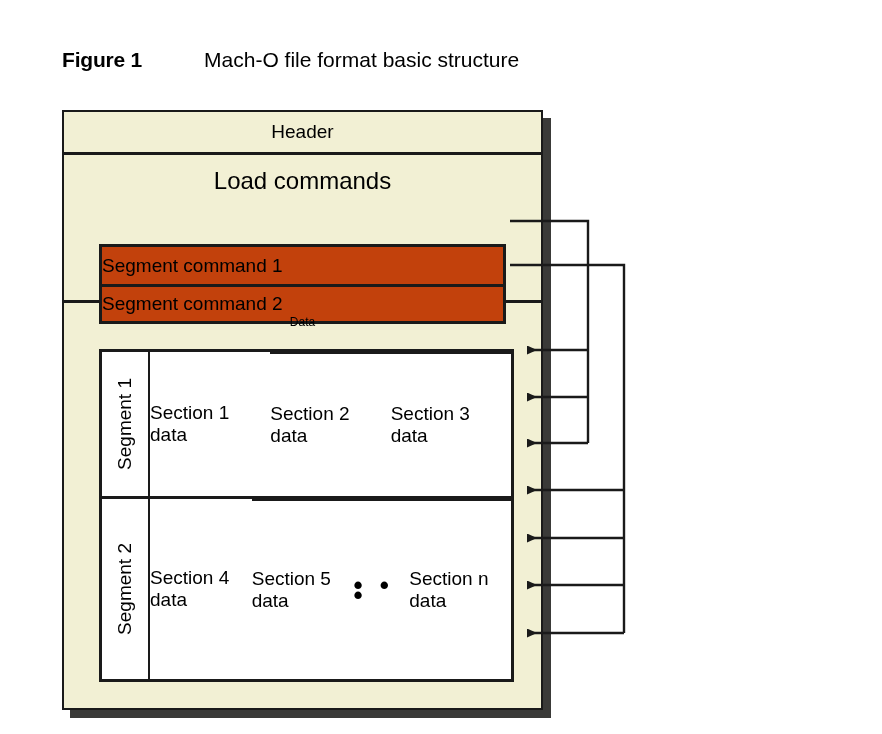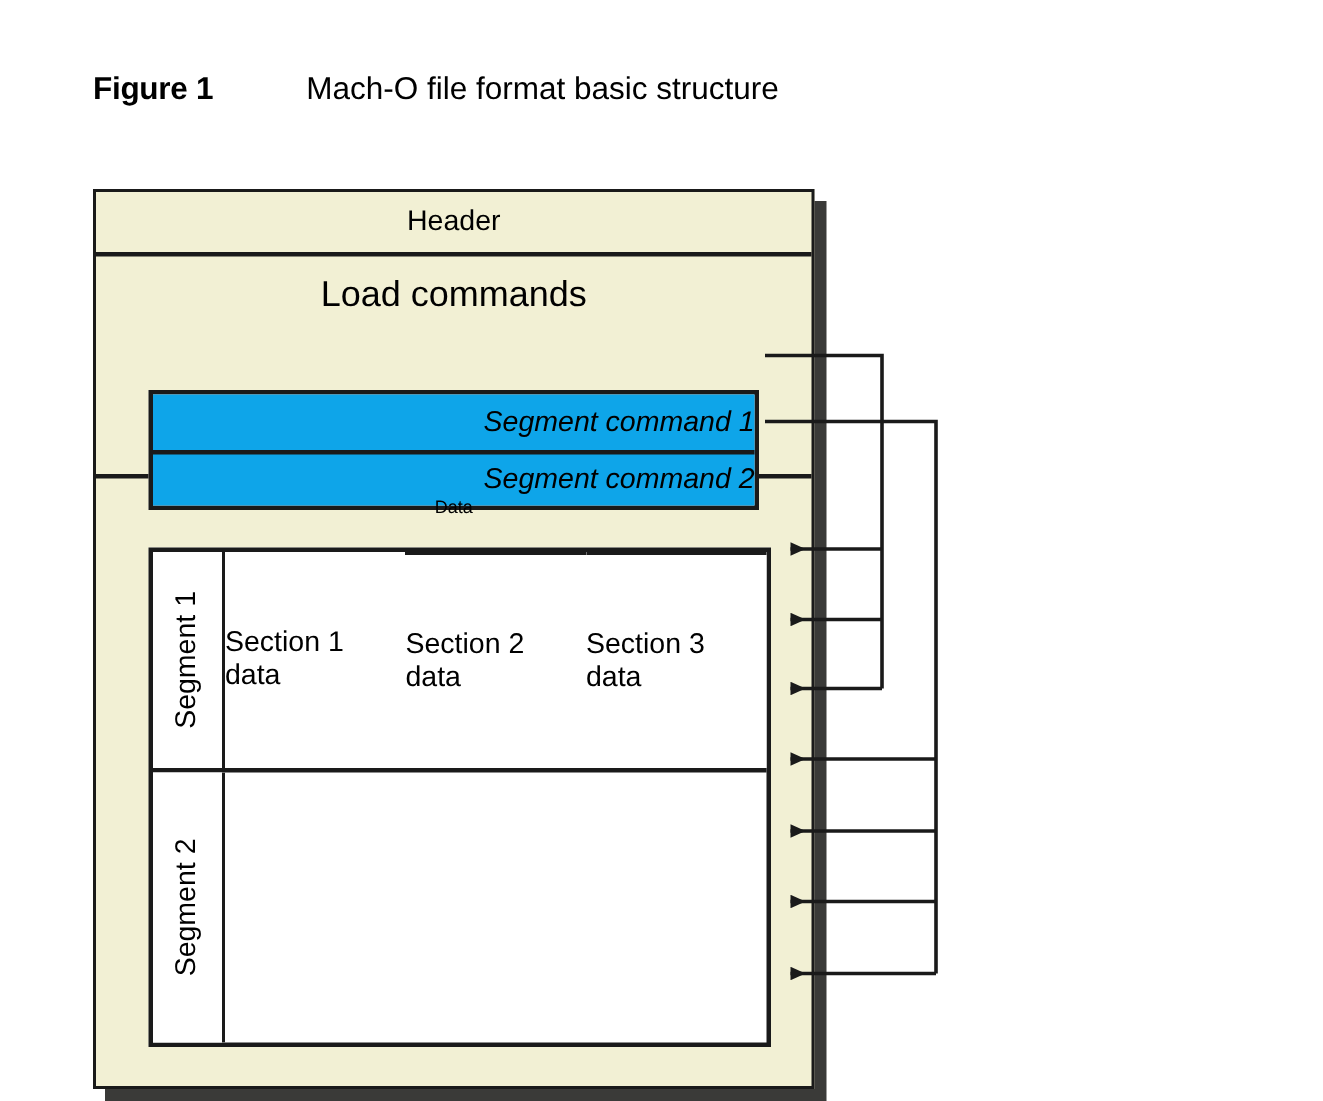--- a/index.html
+++ b/index.html
@@ -38,21 +38,20 @@
     white-space: nowrap;
   }
 
   
   #diagram {
     position: absolute;
     left: 0;
     top: 0;
     width: 882px;
     height: 606px;
-    margin-top: 16px;
   }
 
   
   #file-shadow {
     position: absolute;
     left: 70px;
     top: 118px;
     width: 481px;
     height: 600px;
     background: #3a3a38;
@@ -111,25 +110,24 @@
     width: 407px;
     height: 80px;
     background: #ffffff;
     border: 3px solid #1a1a1a;
     box-sizing: border-box;
   }
   .segcmd-row {
     height: 37px;
     display: flex;
     align-items: center;
-    justify-content: flex-end;
+    justify-content: flex-start;
     font-size: 19px;
     box-sizing: border-box;
-    background: #0ea5e9;
-    font-style: italic;
+    background: #c2410c;
   }
   .segcmd-row.divider { border-top: 3px solid #1a1a1a; }
 
   
   #data-band {
     position: absolute;
     left: 0;
     top: 191px;
     width: 100%;
     height: 405px;
@@ -258,20 +256,34 @@
             <div class="section-row sep">
               <span>Section 3 data</span>
             </div>
           </div>
         </div>
 
         <div class="segment-block lower" style="height:183px">
           <div class="segment-label">
             <span>Segment 2</span>
           </div>
+          <div class="section-col">
+            <div class="section-row">
+              <span>Section 4 data</span>
+            </div>
+            <div class="section-row sep">
+              <span>Section 5 data</span>
+            </div>
+            <div class="section-row sep ellipsis">
+              <span>• • •</span>
+            </div>
+            <div class="section-row sep">
+              <span>Section n data</span>
+            </div>
+          </div>
         </div>
 
       </div>
     </div>
 
   </div>
 
   <svg id="connectors" viewBox="0 0 882 734" width="882" height="734">
     <defs>
       <marker id="ah" markerWidth="11" markerHeight="9" refX="10" refY="4.5" orient="auto" markerUnits="userSpaceOnUse">

